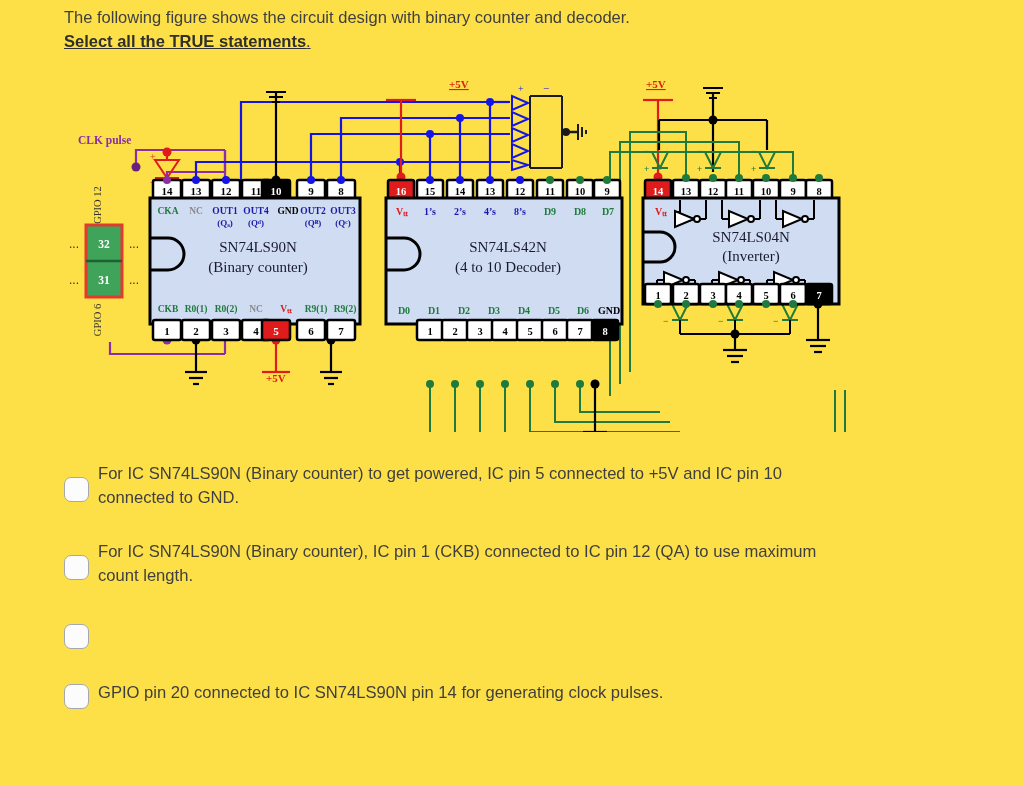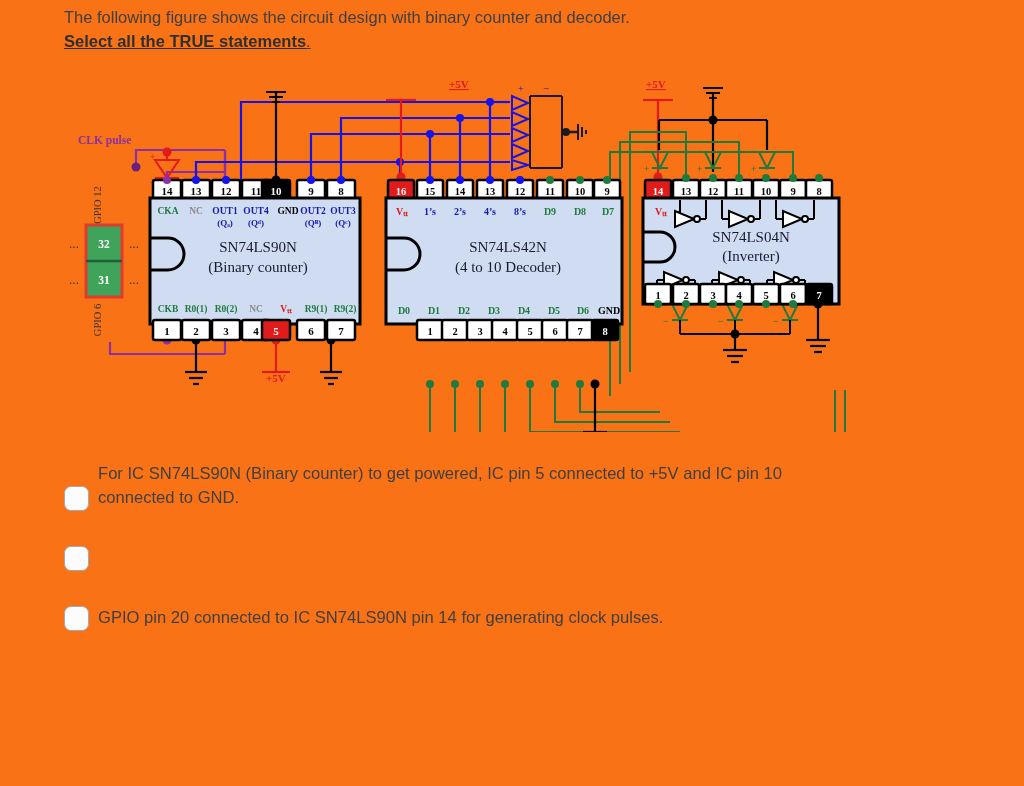--- a/index.html
+++ b/index.html
@@ -7,21 +7,21 @@
   html, body {
     margin: 0; padding: 0;
     width: 1024px; height: 786px;
     background: #ffffff;
     font-family: "Liberation Sans", sans-serif;
     overflow: hidden;
   }
   #page {
     position: relative;
     width: 1024px; height: 786px;
-    background: #f97316;
+    background: #fde047;
   }
 
   
   .prompt {
     position: absolute;
     left: 64px; top: 6px;
     width: 860px;
     font-size: 16.5px;
     line-height: 1.45;
     color: #3f3f3f;
@@ -43,21 +43,21 @@
   .figure svg { display: block; }
 
   
   .options {
     position: absolute;
     left: 64px; top: 462px;
     width: 900px;
   }
   .option {
     display: flex;
-    align-items: flex-end;
+    align-items: center;
     margin-bottom: 29px;
   }
   .chk {
     flex: 0 0 auto;
     width: 25px; height: 25px;
     border: 1.6px solid #a5a9ad;
     border-radius: 7px;
     background: #fcfcfc;
     margin-top: 6px;
     margin-right: 9px;
@@ -655,20 +655,24 @@
     </svg>
   </div>
 
   <div class="options">
 
     <div class="option">
       <div class="chk"></div>
       <div class="opt-text">For IC SN74LS90N (Binary counter) to get powered, IC pin 5 connected to +5V and IC pin 10 connected to GND.</div>
     </div>
 
+    <div class="option">
+      <div class="chk"></div>
+      <div class="opt-text">For IC SN74LS90N (Binary counter), IC pin 1 (CKB) connected to IC pin 12 (QA) to use maximum count length.</div>
+    </div>
 
     <div class="option">
       <div class="chk"></div>
     </div>
 
     <div class="option">
       <div class="chk"></div>
       <div class="opt-text">GPIO pin 20 connected to IC SN74LS90N pin 14 for generating clock pulses.</div>
     </div>
 

